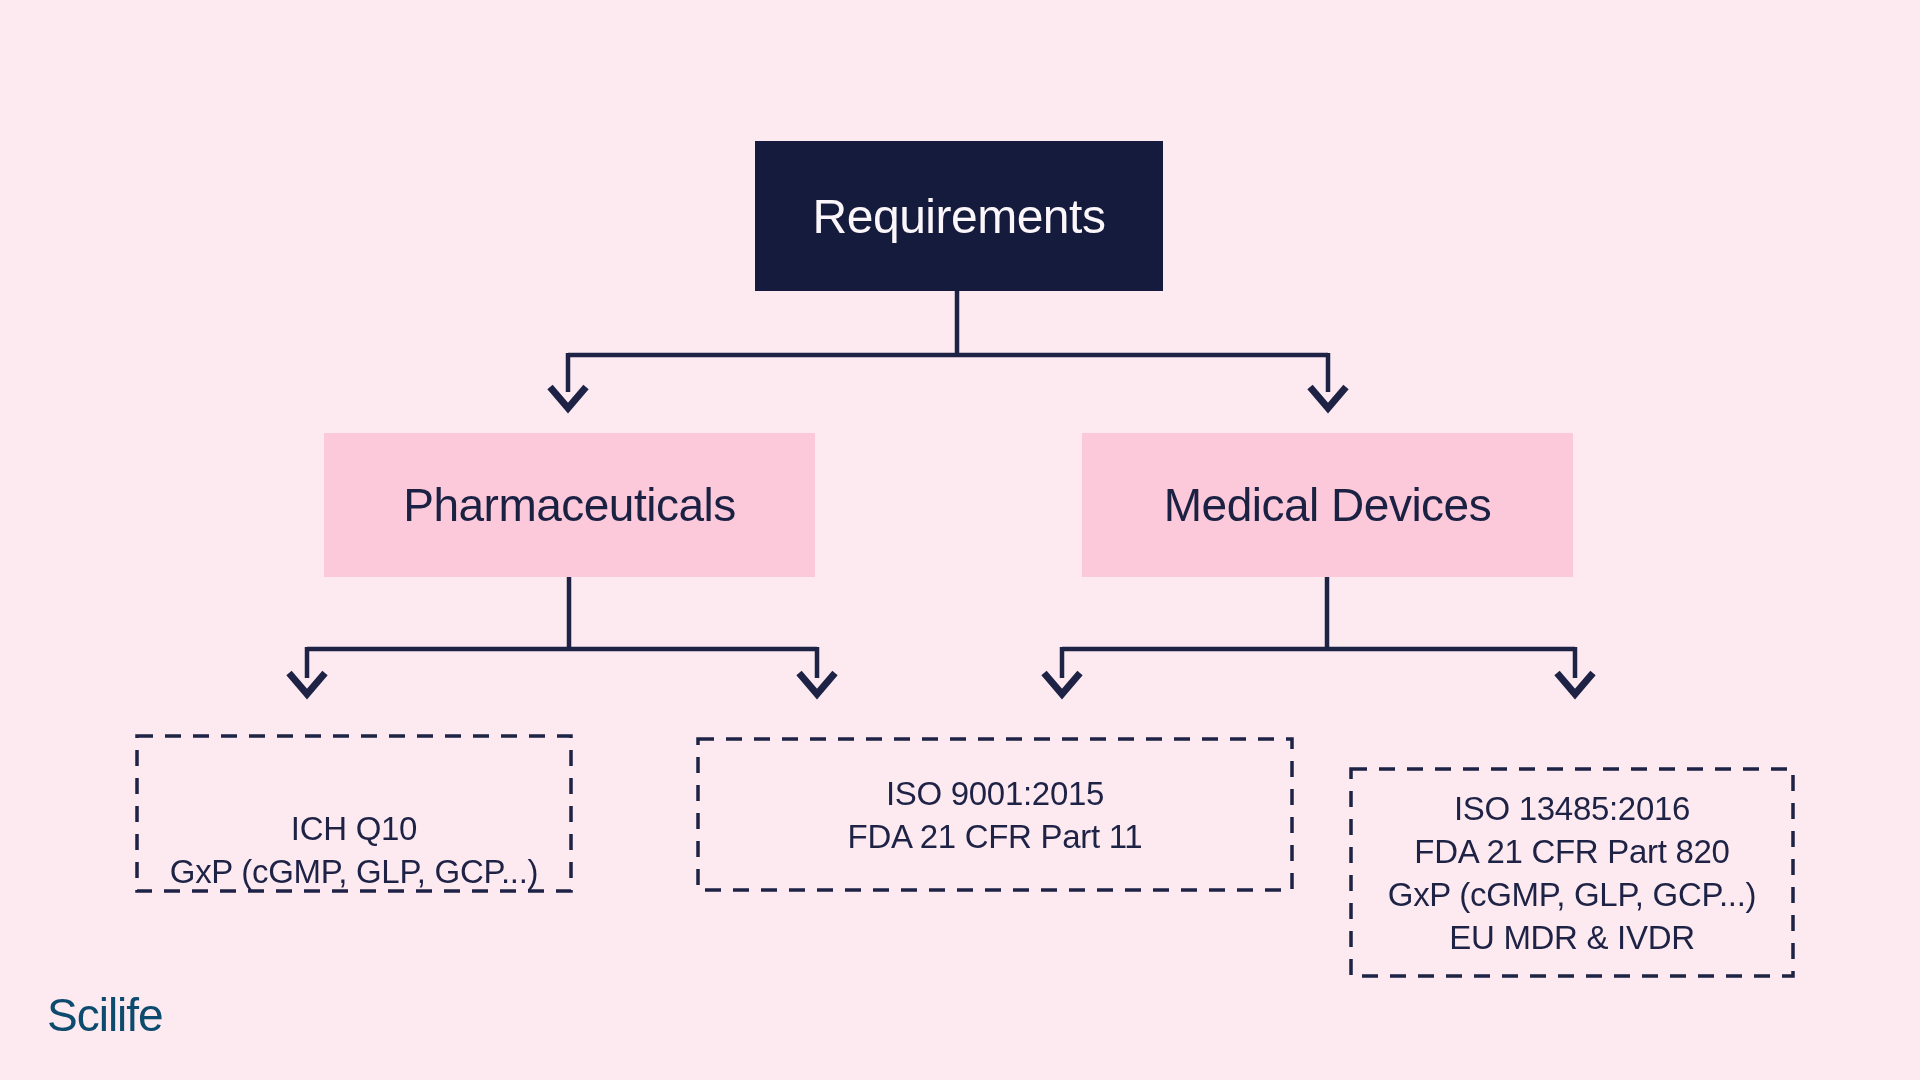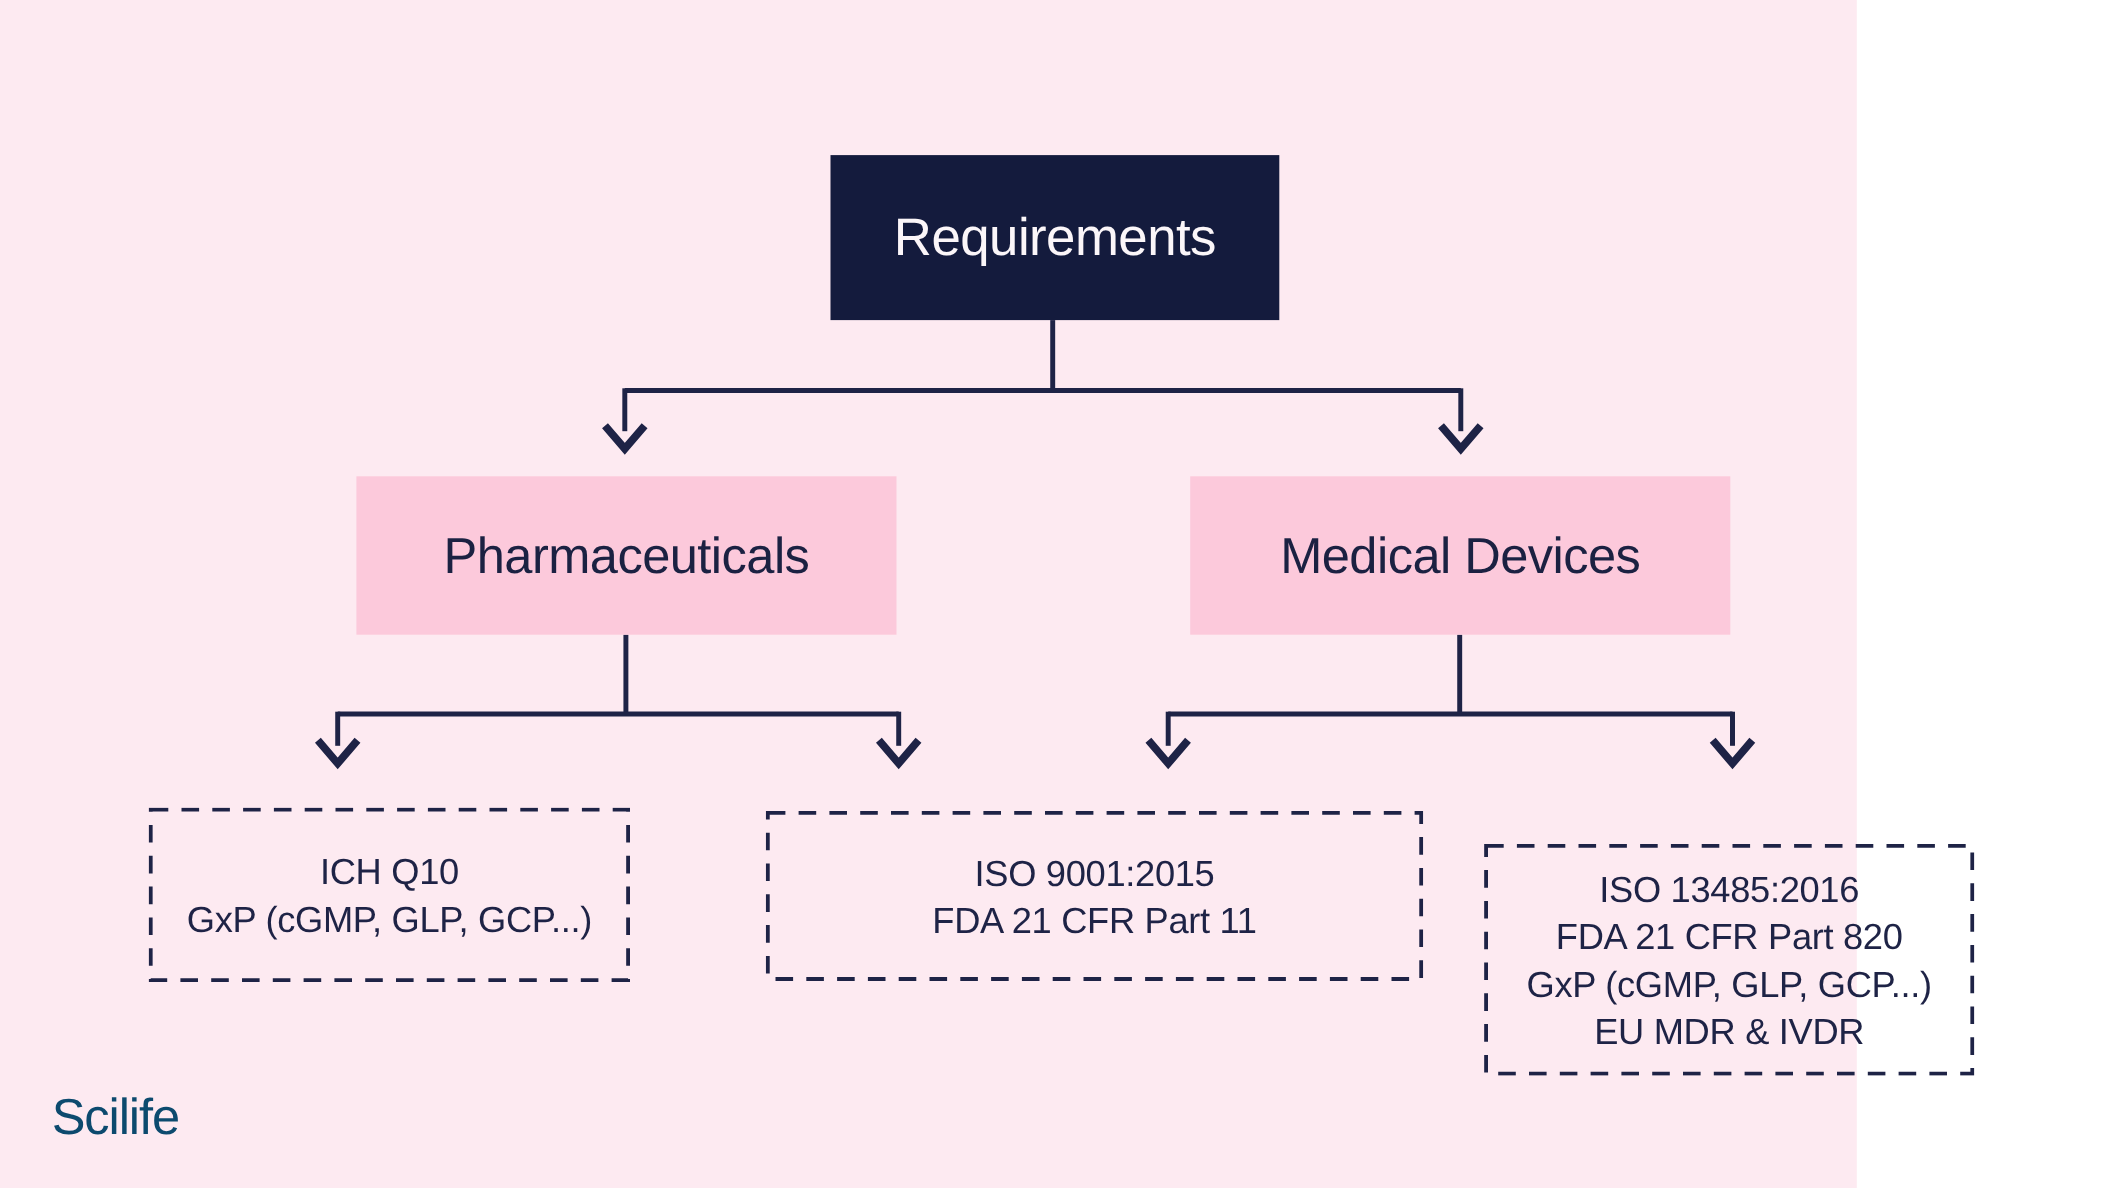--- a/index.html
+++ b/index.html
@@ -6,21 +6,21 @@
   html, body {
     margin: 0;
     padding: 0;
     width: 1920px;
     height: 1080px;
     overflow: hidden;
     font-family: "Liberation Sans", "DejaVu Sans", sans-serif;
   }
   .canvas {
     position: relative;
-    width: 1688px;
+    width: 1920px;
     height: 1080px;
     background: #fdeaf1;
   }
   svg.connectors {
     position: absolute;
     left: 0; top: 0;
     width: 1920px;
     height: 1080px;
     pointer-events: none;
   }
@@ -67,21 +67,21 @@
   .leaf .leaf-lines {
     position: relative;
     text-align: center;
     color: #1e2346;
     font-size: 33px;
     line-height: 43px;
     font-weight: 400;
     letter-spacing: -0.3px;
     white-space: nowrap;
   }
-  .leaf1 { left: 135px;  top: 734px; width: 438px; height: 159px; }
+  .leaf1 { left: 135px;  top: 734px; width: 438px; height: 159px; align-items: flex-end; }
   .leaf2 { left: 696px;  top: 737px; width: 598px; height: 155px; }
   .leaf3 { left: 1349px; top: 767px; width: 446px; height: 211px; }
 
   .logo {
     position: absolute;
     left: 47px; top: 988px;
     color: #0c4a6e;
     font-size: 46px;
     font-weight: 400;
     letter-spacing: -1px;

